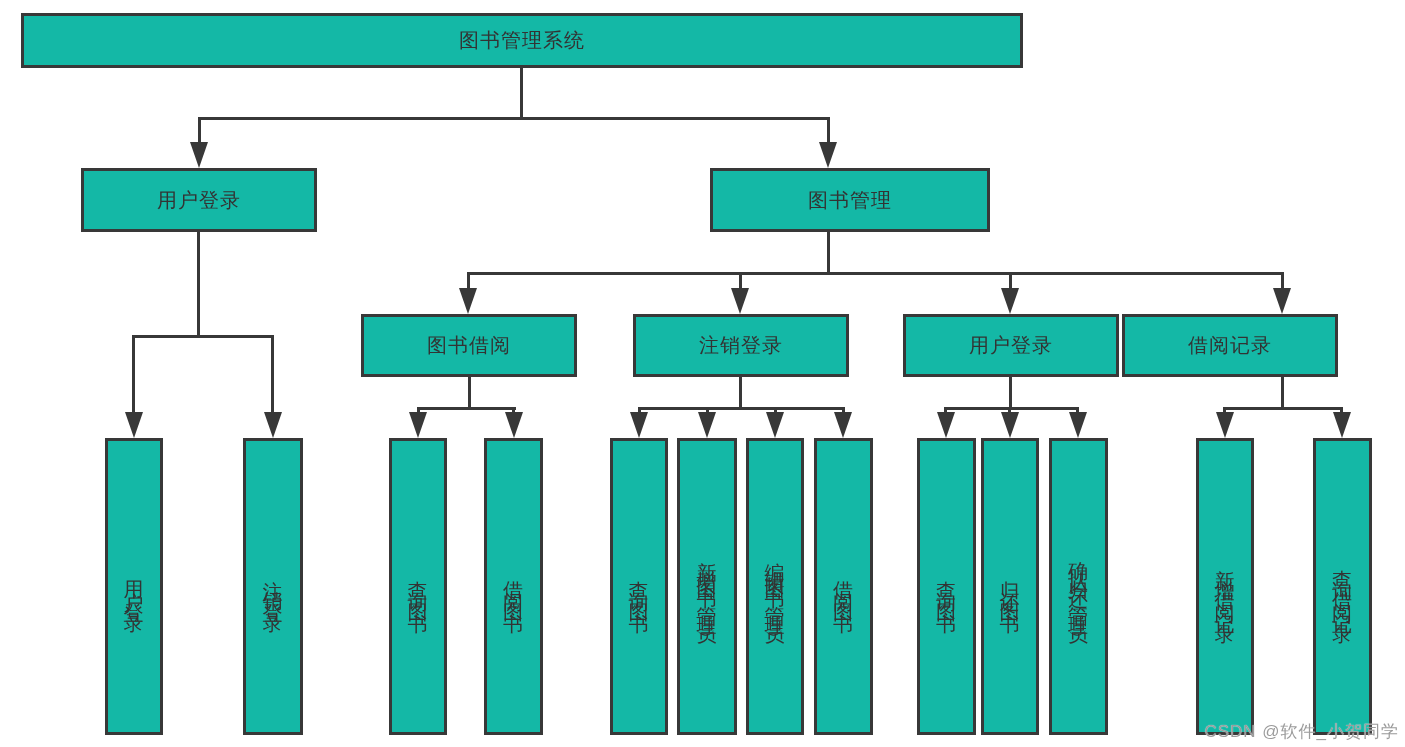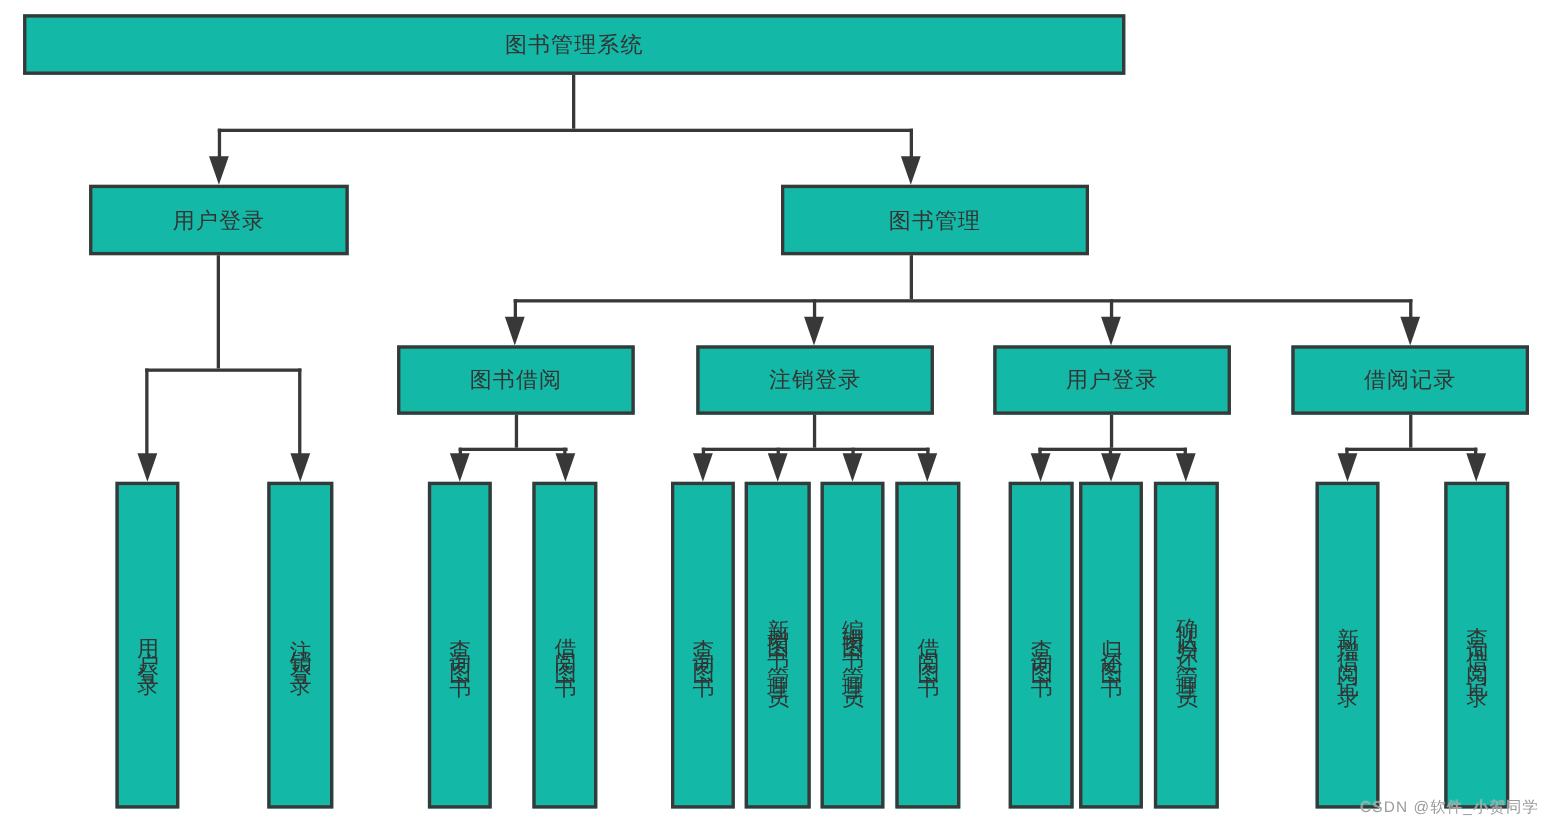--- a/index.html
+++ b/index.html
@@ -37,21 +37,21 @@
     position:absolute;
     width:0;height:0;
     border-left:9px solid transparent;
     border-right:9px solid transparent;
     border-top:26px solid #383838;
   }
   .watermark{
     position:absolute;
     right:6px;
     bottom:4px;
-    font-size:14px;
+    font-size:17px;
     color:rgba(150,150,150,0.95);
     letter-spacing:1px;
     z-index:5;
     text-shadow:0 0 1px #ffffff;
   }
 </style>
 </head>
 <body>
 
 <div id="canvas">
@@ -82,21 +82,21 @@
   <div class="vline" style="left:739px;top:272px;width:3px;height:20px;"></div>
   <div class="arrowhead" style="left:731px;top:288px;"></div>
   <div class="vline" style="left:1009px;top:272px;width:3px;height:20px;"></div>
   <div class="arrowhead" style="left:1001px;top:288px;"></div>
   <div class="vline" style="left:1281px;top:272px;width:3px;height:20px;"></div>
   <div class="arrowhead" style="left:1273px;top:288px;"></div>
 
   <div class="box" style="left:361px;top:314px;width:216px;height:63px;">图书借阅</div>
   <div class="box" style="left:633px;top:314px;width:216px;height:63px;">注销登录</div>
   <div class="box" style="left:903px;top:314px;width:216px;height:63px;">用户登录</div>
-  <div class="box" style="left:1174px;top:314px;width:216px;height:63px;">借阅记录</div>
+  <div class="box" style="left:1122px;top:314px;width:216px;height:63px;">借阅记录</div>
 
   <div class="vline" style="left:468px;top:377px;width:3px;height:30px;"></div>
   <div class="hline" style="left:417px;top:407px;width:99px;height:3px;"></div>
   <div class="vline" style="left:417px;top:407px;width:3px;height:10px;"></div>
   <div class="arrowhead" style="left:409px;top:412px;"></div>
   <div class="vline" style="left:512px;top:407px;width:3px;height:10px;"></div>
   <div class="arrowhead" style="left:505px;top:412px;"></div>
 
   <div class="vline" style="left:739px;top:377px;width:3px;height:30px;"></div>
   <div class="hline" style="left:638px;top:407px;width:207px;height:3px;"></div>

